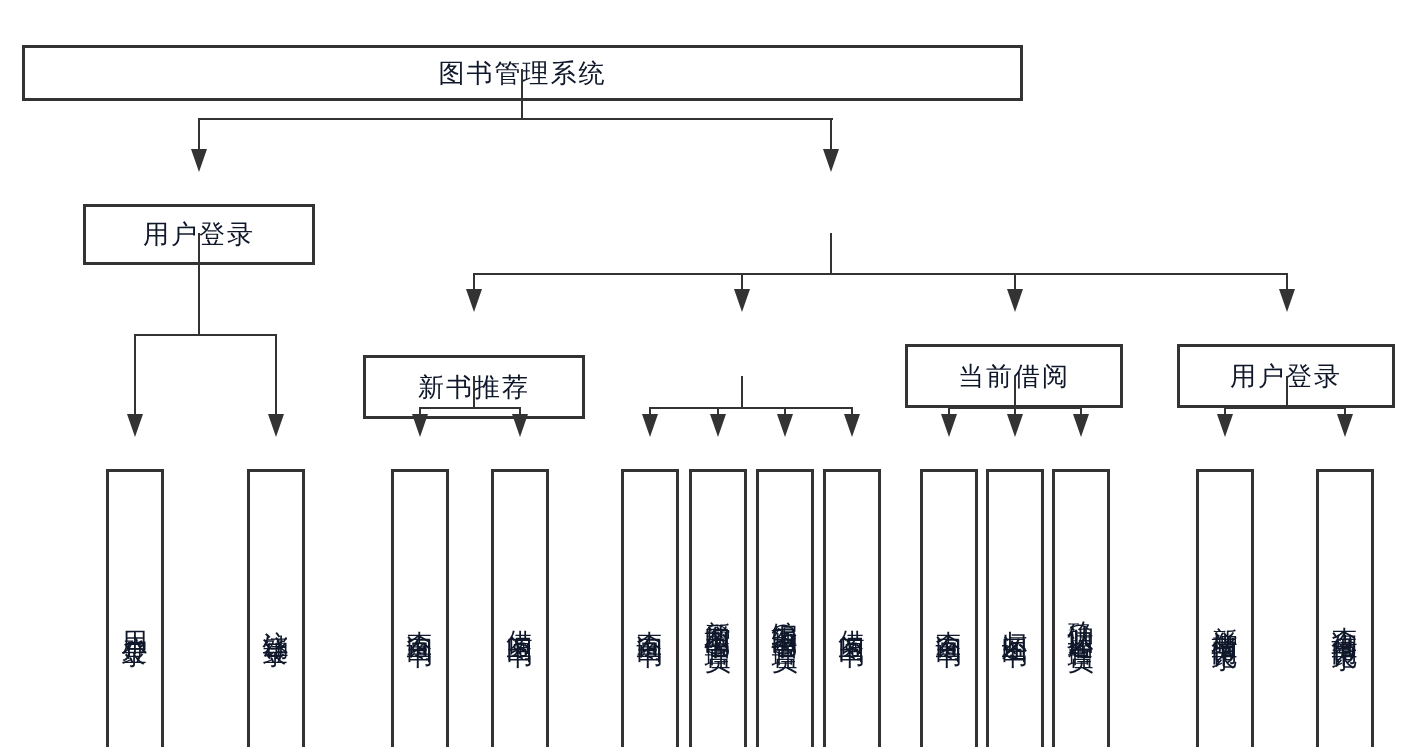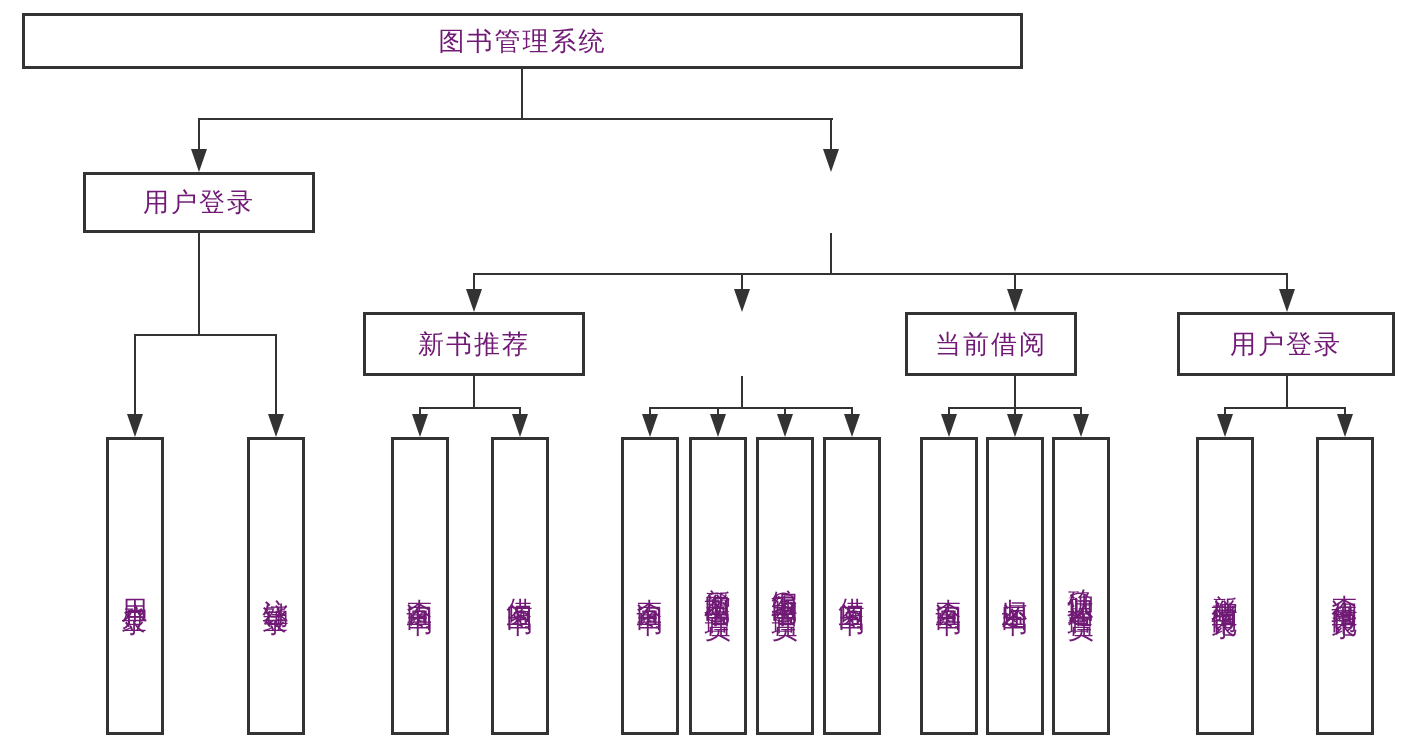--- a/index.html
+++ b/index.html
@@ -9,21 +9,22 @@
     background:#ffffff;
     font-family:"Liberation Sans", sans-serif;
     overflow:hidden;
   }
   .box{
     position:absolute;
     box-sizing:border-box;
     border:3px solid #333333;
     background:#ffffff;
     display:flex;align-items:center;justify-content:center;
-    color:#701a75;
+    color:#0f172a;
+    margin-top:32px;
   }
   .hlabel{font-size:26px;letter-spacing:2px;white-space:nowrap;}
   .leaf{
     font-size:26px;line-height:1;
     writing-mode:vertical-rl;
     letter-spacing:4px;
     white-space:nowrap;
   }
   .line{position:absolute;background:#333333;}
   .vline{width:2px;}
@@ -70,22 +71,22 @@
   <div class="line hline" style="left:473px;top:273px;width:815px;"></div>
   <div class="line vline" style="left:473px;top:273px;height:17px;"></div>
   <div class="arrow" style="left:466px;top:289px;"></div>
   <div class="line vline" style="left:741px;top:273px;height:17px;"></div>
   <div class="arrow" style="left:734px;top:289px;"></div>
   <div class="line vline" style="left:1014px;top:273px;height:17px;"></div>
   <div class="arrow" style="left:1007px;top:289px;"></div>
   <div class="line vline" style="left:1286px;top:273px;height:17px;"></div>
   <div class="arrow" style="left:1279px;top:289px;"></div>
 
-  <div class="box hlabel" style="left:363px;top:312px;width:222px;height:64px;">新书推荐</div>
-  <div class="box hlabel" style="left:905px;top:312px;width:172px;height:64px;">当前借阅</div>
+  <div class="box hlabel" style="left:363px;top:323px;width:222px;height:64px;">新书推荐</div>
+  <div class="box hlabel" style="left:905px;top:312px;width:218px;height:64px;">当前借阅</div>
   <div class="box hlabel" style="left:1177px;top:312px;width:218px;height:64px;">用户登录</div>
 
   <div class="line vline" style="left:473px;top:376px;height:33px;"></div>
   <div class="line hline" style="left:419px;top:407px;width:102px;"></div>
   <div class="line vline" style="left:419px;top:407px;height:9px;"></div>
   <div class="arrow" style="left:412px;top:414px;"></div>
   <div class="line vline" style="left:519px;top:407px;height:9px;"></div>
   <div class="arrow" style="left:512px;top:414px;"></div>
 
   <div class="line vline" style="left:741px;top:376px;height:33px;"></div>

